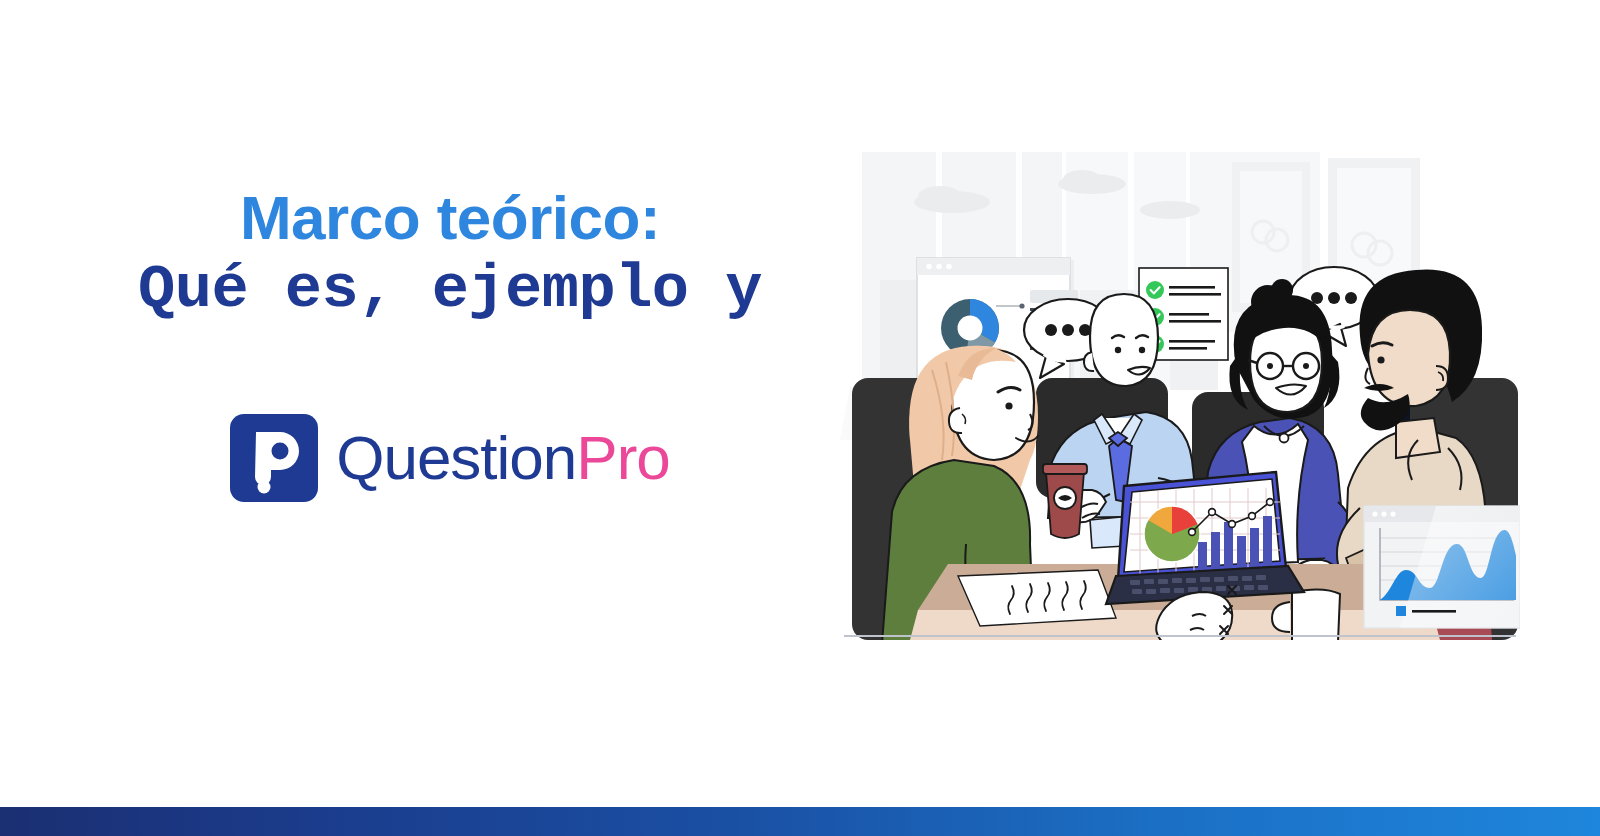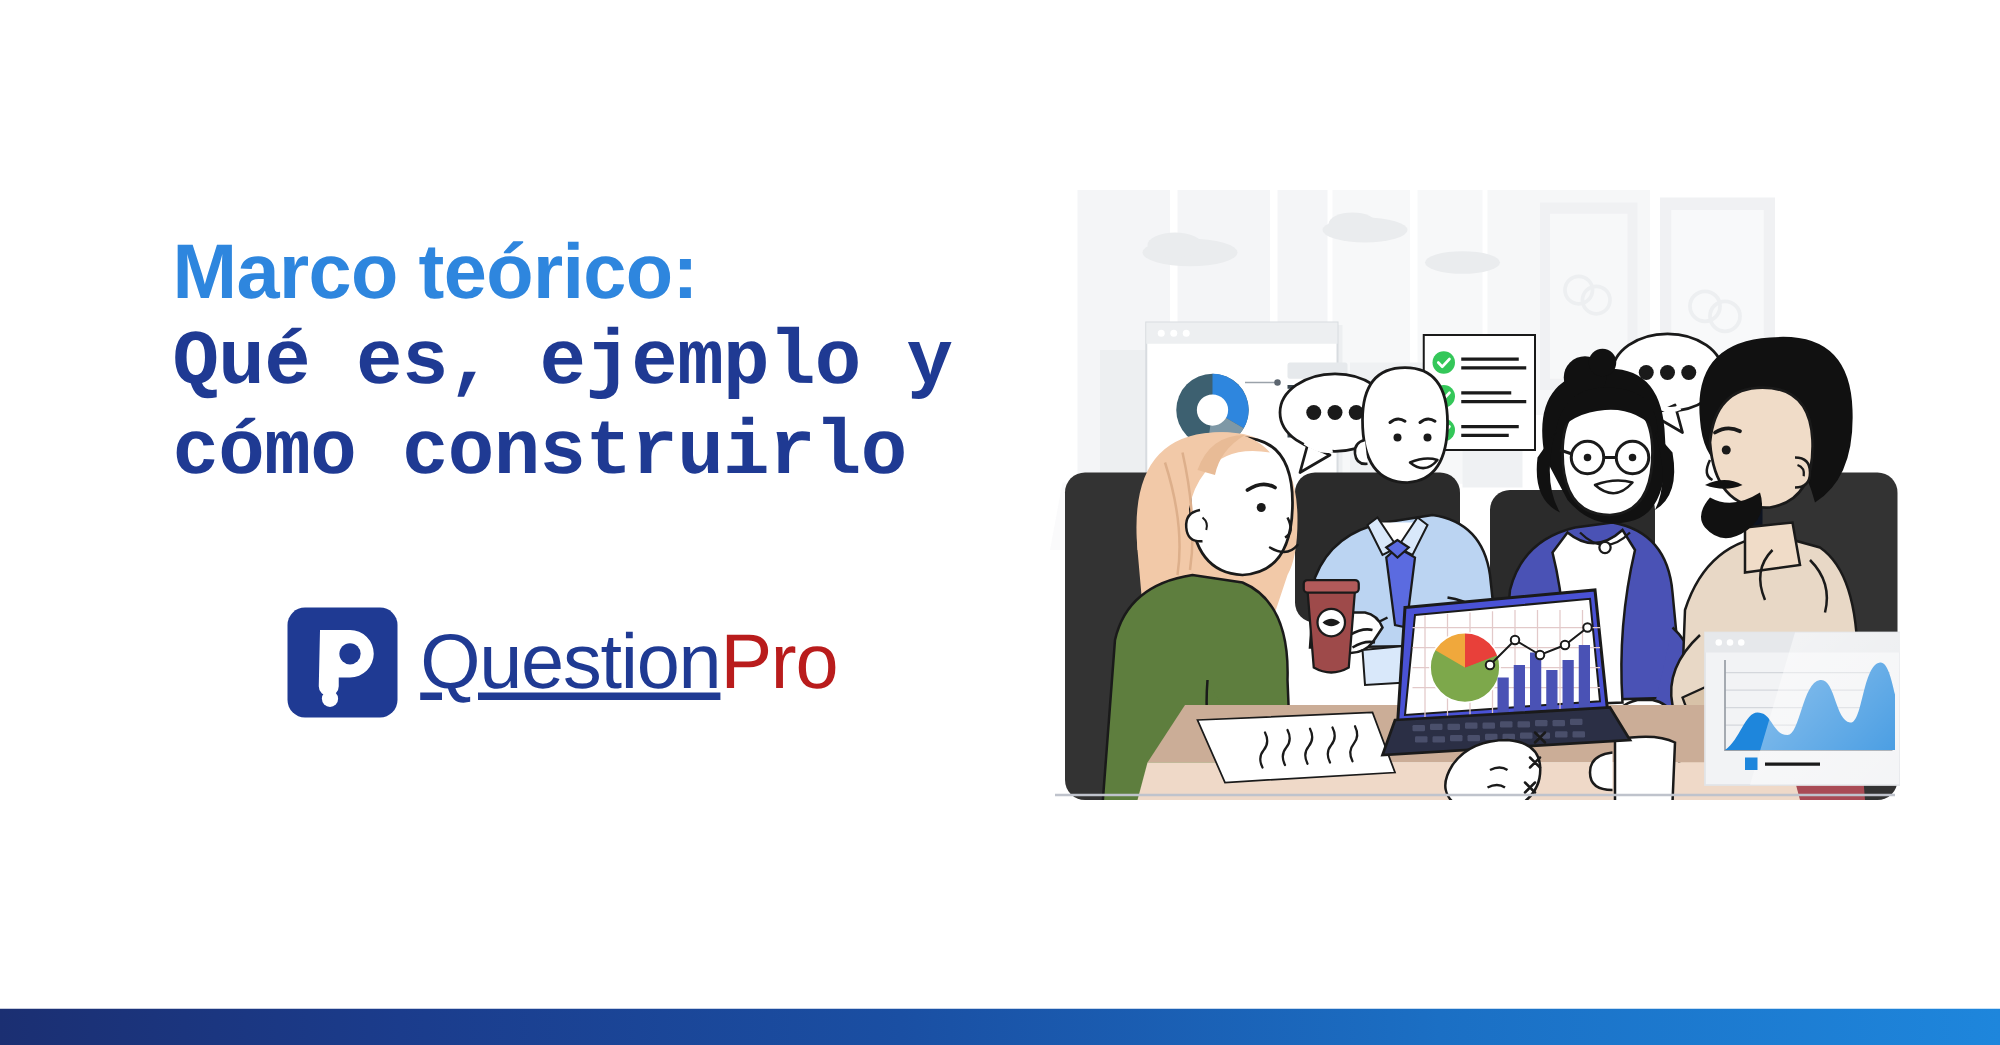--- a/index.html
+++ b/index.html
@@ -32,21 +32,21 @@
     height: 780px;
     display: flex;
     flex-direction: column;
     align-items: center;
     justify-content: flex-start;
   }
 
   .headline {
     margin: 0;
     padding-top: 182px;
-    text-align: left;
+    text-align: center;
     font-weight: 700;
     font-size: 62px;
     line-height: 1.16;
     letter-spacing: -0.5px;
     font-family: "Liberation Sans", sans-serif;
   }
   .headline .line1 {
     display: block;
     color: #2E86DE;
   }
@@ -74,22 +74,22 @@
   }
   .logo-mark svg { display: block; }
   .logo-word {
     font-family: "Liberation Sans", sans-serif;
     font-size: 62px;
     font-weight: 400;
     letter-spacing: -1px;
     line-height: 1;
     white-space: nowrap;
   }
-  .logo-word .w-question { color: #1F3A93; text-decoration: underline; }
-  .logo-word .w-pro { color: #b91c1c; }
+  .logo-word .w-question { color: #1F3A93; }
+  .logo-word .w-pro { color: #ec4899; }
 
   
   .illustration {
     position: absolute;
     left: 840px;
     top: 140px;
     width: 680px;
     height: 500px;
   }
   .illustration svg {
@@ -111,21 +111,20 @@
 </head>
 <body>
 
 <div class="banner">
 
   <div class="left-col">
 
     <h1 class="headline">
       <span class="line1">Marco teórico:</span>
       <span class="line2">Qué es, ejemplo y</span>
-      <span class="line3">cómo construirlo</span>
     </h1>
 
     <div class="logo-lockup">
       <div class="logo-mark">
         <svg viewBox="0 0 88 88" width="88" height="88" aria-hidden="true">
 
           <path d="M26 18 h24 a19 19 0 0 1 0 38 h-9 v7 a8 8 0 0 1 -16 0 z" fill="#FFFFFF"></path>
           <path d="M26 18 h24 a19 19 0 0 1 0 38 h-9" fill="none" stroke="#1F3A93" stroke-width="0"></path>
 
           <circle cx="50" cy="37" r="8.5" fill="#1F3A93"></circle>

